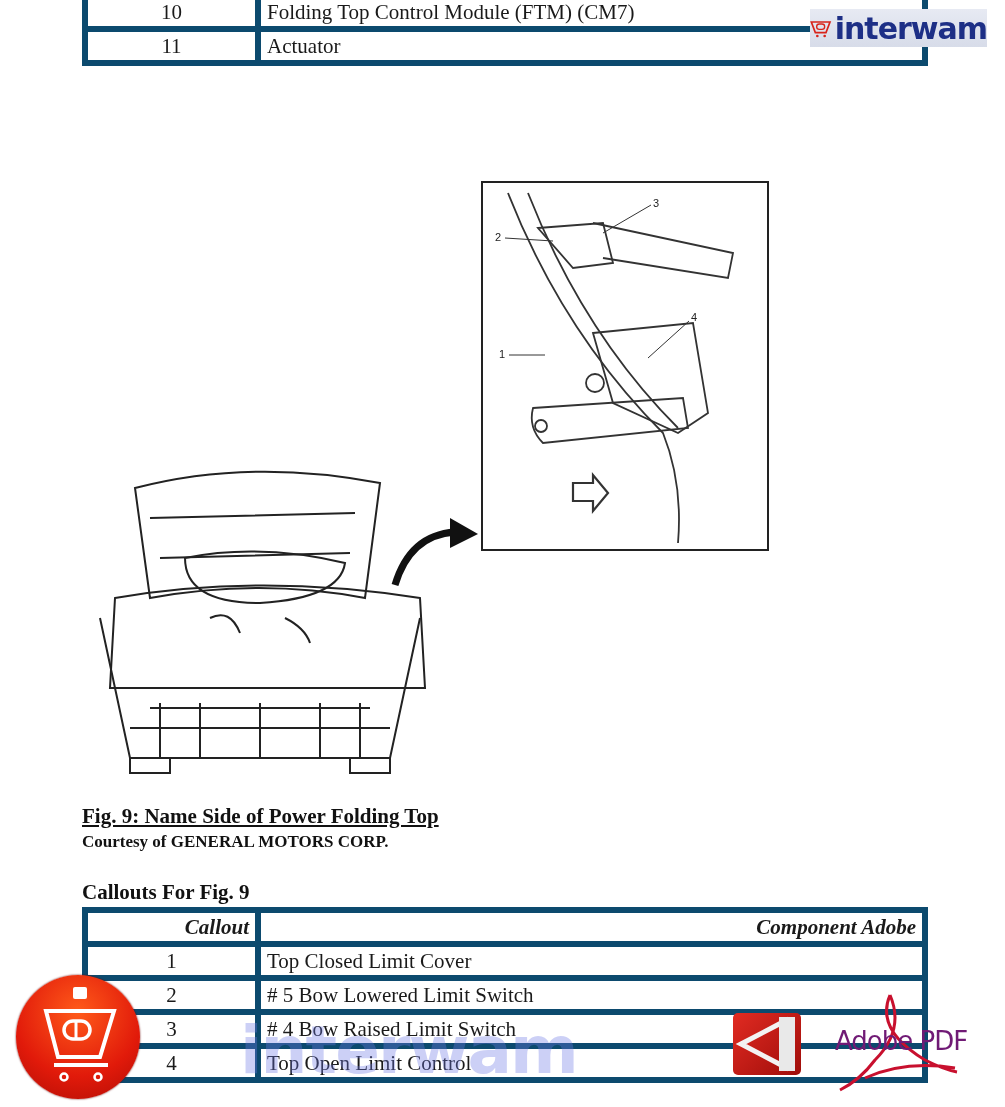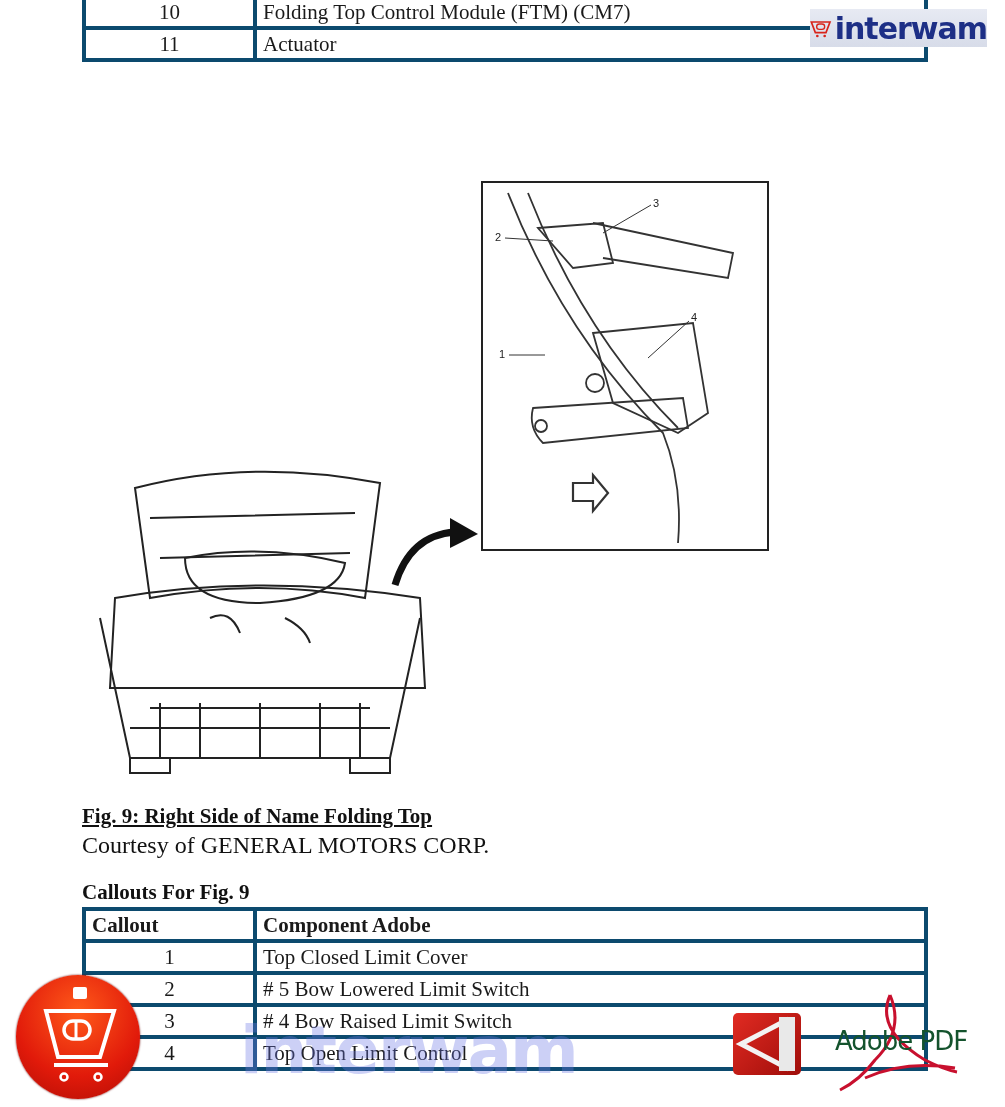--- a/index.html
+++ b/index.html
@@ -1,33 +1,33 @@
 <!DOCTYPE html>
 <html><head>
 <meta charset="utf-8">
 <style>
   html, body { margin: 0; padding: 0; background: #ffffff; }
   body { width: 1005px; height: 1107px; position: relative; overflow: hidden; font-family: "Liberation Serif", serif; color: #111; }
   .abs { position: absolute; }
   table.callouts { border-collapse: collapse; position: absolute; font-family: "Liberation Serif", serif; font-size: 21px; color: #1a1a1a; }
-  table.callouts td, table.callouts th { border: 4px solid #0c4a6e; padding: 0 6px; height: 28px; line-height: 28px; }
+  table.callouts td, table.callouts th { border: 6px solid #0c4a6e; padding: 0 6px; height: 28px; line-height: 28px; }
   table.callouts td.num { text-align: center; width: 155px; }
-  table.callouts th { font-weight: bold; text-align: left; }
+  table.callouts th { font-weight: bold; text-align: right; font-style: italic; }
   #top-table { left: 82px; top: -2px; width: 846px; border-top: none; }
   #top-table tr:first-child td { border-top: none; }
   #bottom-table { left: 82px; top: 907px; width: 846px; }
   .fig-caption { left: 82px; top: 804px; font-size: 21px; font-weight: bold; text-decoration: underline; }
-  .courtesy { left: 82px; top: 832px; font-size: 24px; font-weight: normal; }
+  .courtesy { left: 82px; top: 832px; font-size: 17px; font-weight: bold; }
   .callouts-title { left: 82px; top: 880px; font-size: 21px; font-weight: bold; }
   .detail-box { left: 481px; top: 181px; width: 284px; height: 366px; border: 2px solid #222; background: #fff; }
   .logo-top { left: 810px; top: 9px; width: 177px; height: 38px; background: linear-gradient(#e7eaf3, #d7dce9); display: flex; align-items: center; }
   .logo-top .word { font-family: "DejaVu Sans", sans-serif; font-weight: bold; font-size: 30px; color: #1d2f86; letter-spacing: -1px; margin-left: 2px; }
   .watermark { left: 240px; top: 1012px; font-family: "DejaVu Sans", sans-serif; font-weight: bold; font-size: 66px; color: rgba(110,120,230,0.35); letter-spacing: -2px; }
   .cart-badge { left: 16px; top: 975px; width: 124px; height: 124px; border-radius: 50%; background: radial-gradient(circle at 50% 30%, #ff5a1a, #e11a0a 60%, #b00c05); box-shadow: 0 0 2px #600; }
-  .pdf-text { left: 835px; top: 1026px; font-family: "DejaVu Sans", sans-serif; font-size: 26px; color: #14532d; letter-spacing: -1px; }
+  .pdf-text { left: 835px; top: 1026px; font-family: "DejaVu Sans", sans-serif; font-size: 26px; color: #701a75; letter-spacing: -1px; }
   .acrobat-tile { left: 733px; top: 1013px; width: 68px; height: 62px; border-radius: 5px; background: linear-gradient(135deg, #e12b22, #9f0d0a); }
 </style>
 </head>
 <body>
 
 <table class="callouts" id="top-table">
   <tbody>
     <tr>
       <td class="num">10</td>
       <td>Folding Top Control Module (FTM) (CM7)</td>
@@ -87,21 +87,21 @@
       <text x="170" y="24">3</text>
       <line x1="168" y1="22" x2="120" y2="50" stroke="#333"></line>
       <text x="16" y="175">1</text>
       <line x1="26" y1="172" x2="62" y2="172" stroke="#333"></line>
       <text x="208" y="138">4</text>
       <line x1="206" y1="138" x2="165" y2="175" stroke="#333"></line>
     </g>
   </svg>
 </div>
 
-<div class="abs fig-caption">Fig. 9: Right Side of Name Folding Top</div>
+<div class="abs fig-caption">Fig. 9: Name Side of Power Folding Top</div>
 <div class="abs courtesy">Courtesy of GENERAL MOTORS CORP.</div>
 <div class="abs callouts-title">Callouts For Fig. 9</div>
 
 <table class="callouts" id="bottom-table">
   <thead>
     <tr>
       <th style="width:155px">Callout</th>
       <th>Component Adobe</th>
     </tr>
   </thead>

